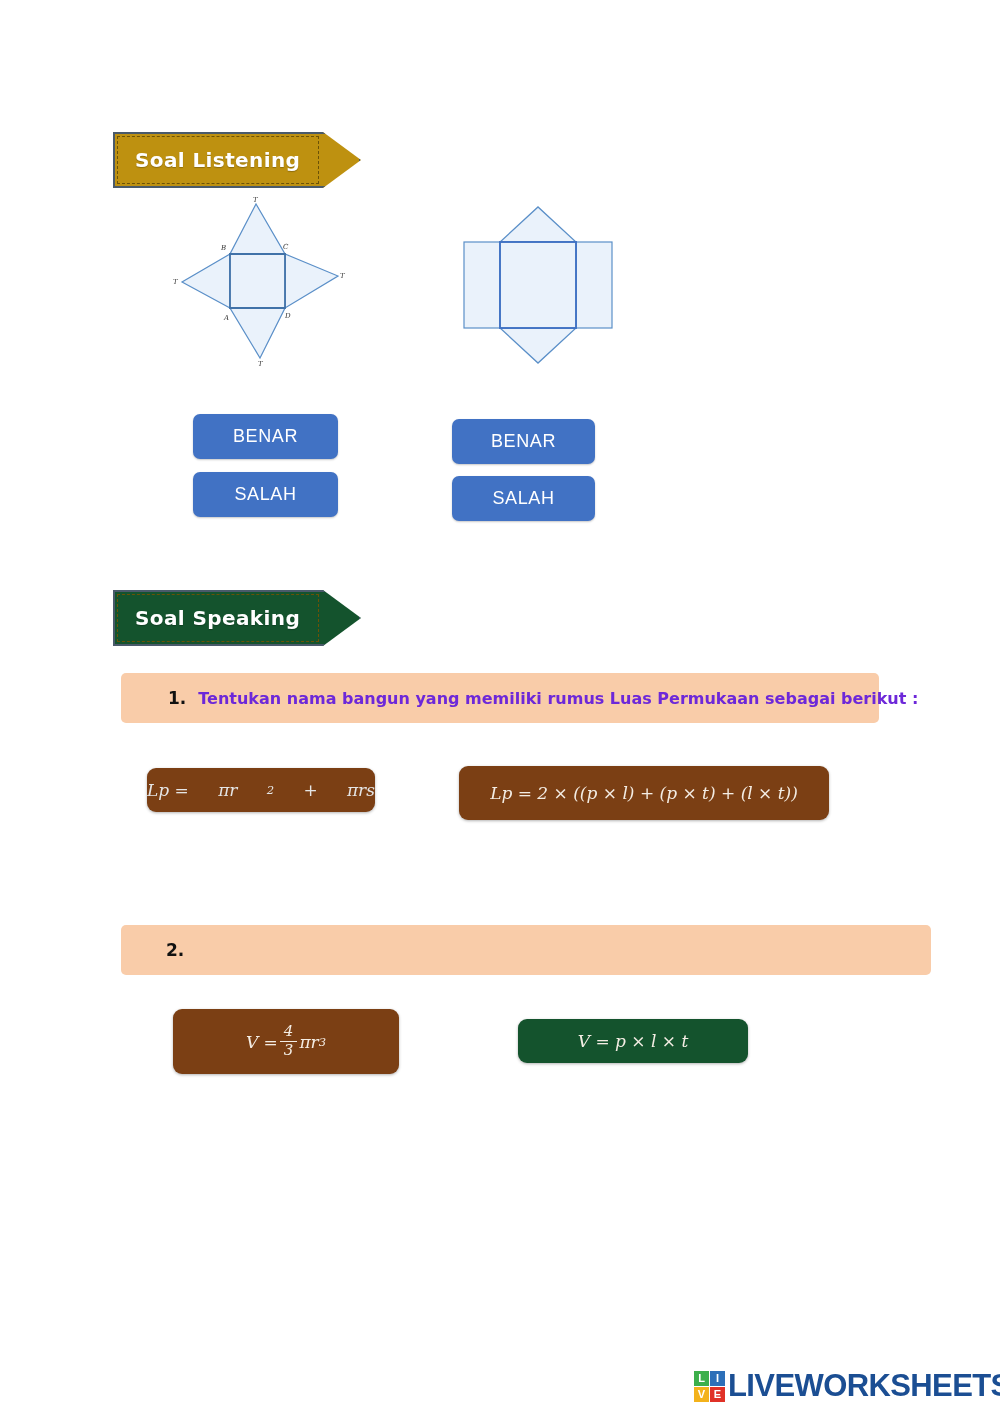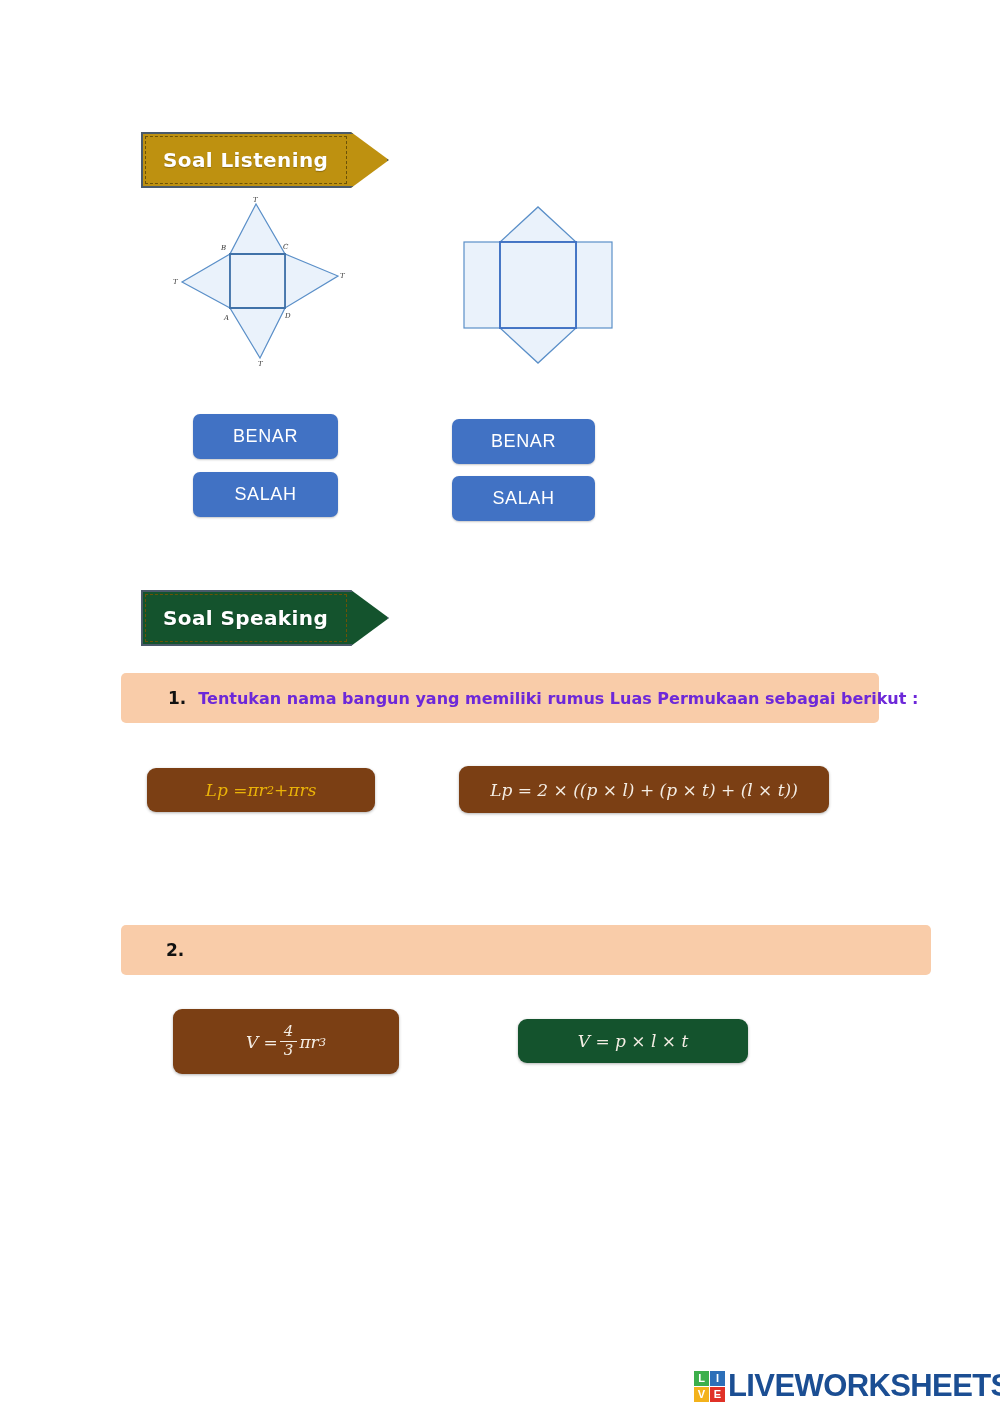--- a/index.html
+++ b/index.html
@@ -19,21 +19,20 @@
   .banner {
     position: absolute;
     height: 56px;
     background: #BE9110;
     color: #FFFFFF;
     display: flex;
     align-items: center;
     -webkit-clip-path: polygon(0 0, calc(100% - 38px) 0, 100% 50%, calc(100% - 38px) 100%, 0 100%);
     clip-path: polygon(0 0, calc(100% - 38px) 0, 100% 50%, calc(100% - 38px) 100%, 0 100%);
     box-sizing: border-box;
-    margin-left: 28px;
   }
   .banner .inner-dash {
     position: absolute;
     left: 4px; top: 4px; right: 42px; bottom: 4px;
     border: 1px dashed #6b5206;
     pointer-events: none;
   }
   .banner-label {
     position: relative;
     z-index: 2;
@@ -121,21 +120,21 @@
     justify-content: center;
     font-family: "DejaVu Serif", serif;
     font-style: italic;
     font-size: 17px;
     box-shadow: 0 1px 3px rgba(0,0,0,0.3);
     cursor: pointer;
     user-select: none;
     text-align: center;
   }
   #formula-cone-lp   { left: 147px; top: 768px; width: 228px; height: 44px; }
-  #formula-cuboid-lp { left: 459px; top: 766px; width: 370px; height: 47px; }
+  #formula-cuboid-lp { left: 459px; top: 766px; width: 370px; height: 54px; }
   #formula-sphere-v  { left: 173px; top: 1009px; width: 226px; height: 65px; }
   #formula-cuboid-v  { left: 518px; top: 1019px; width: 230px; height: 44px; }
 
   .frac {
     display: inline-flex;
     flex-direction: column;
     align-items: center;
     vertical-align: middle;
     line-height: 1.05;
     margin: 0 2px;
@@ -232,21 +231,21 @@
   <div class="banner-edge"></div>
   <div class="inner-dash"></div>
   <span class="banner-label" style="color: rgb(255, 255, 255);">Soal Speaking</span>
 </div>
 
 <div class="question-strip" id="question-1" style="background: rgb(249, 204, 169);">
   <span class="q-num">1.</span>
   <span class="q-text">Tentukan nama bangun yang memiliki rumus Luas Permukaan sebagai berikut :</span>
 </div>
 
-<div class="formula-box" id="formula-cone-lp" style="background: rgb(123, 63, 20); color: #eab308;">
+<div class="formula-box" id="formula-cone-lp" style="background: rgb(123, 63, 20); color: #e5e5e5; justify-content: space-between;">
   <span>Lp = </span>
     <span>πr</span>
     <span class="sup">2</span>
     <span> + </span>
     <span>πrs</span>
 </div>
 
 <div class="formula-box" id="formula-cuboid-lp" style="background: rgb(123, 63, 20); color: rgb(244, 237, 228);">Lp = 2 × ((p × l) + (p × t) + (l × t))</div>
 
 <div class="question-strip" id="question-2" style="background: rgb(249, 204, 169);">

